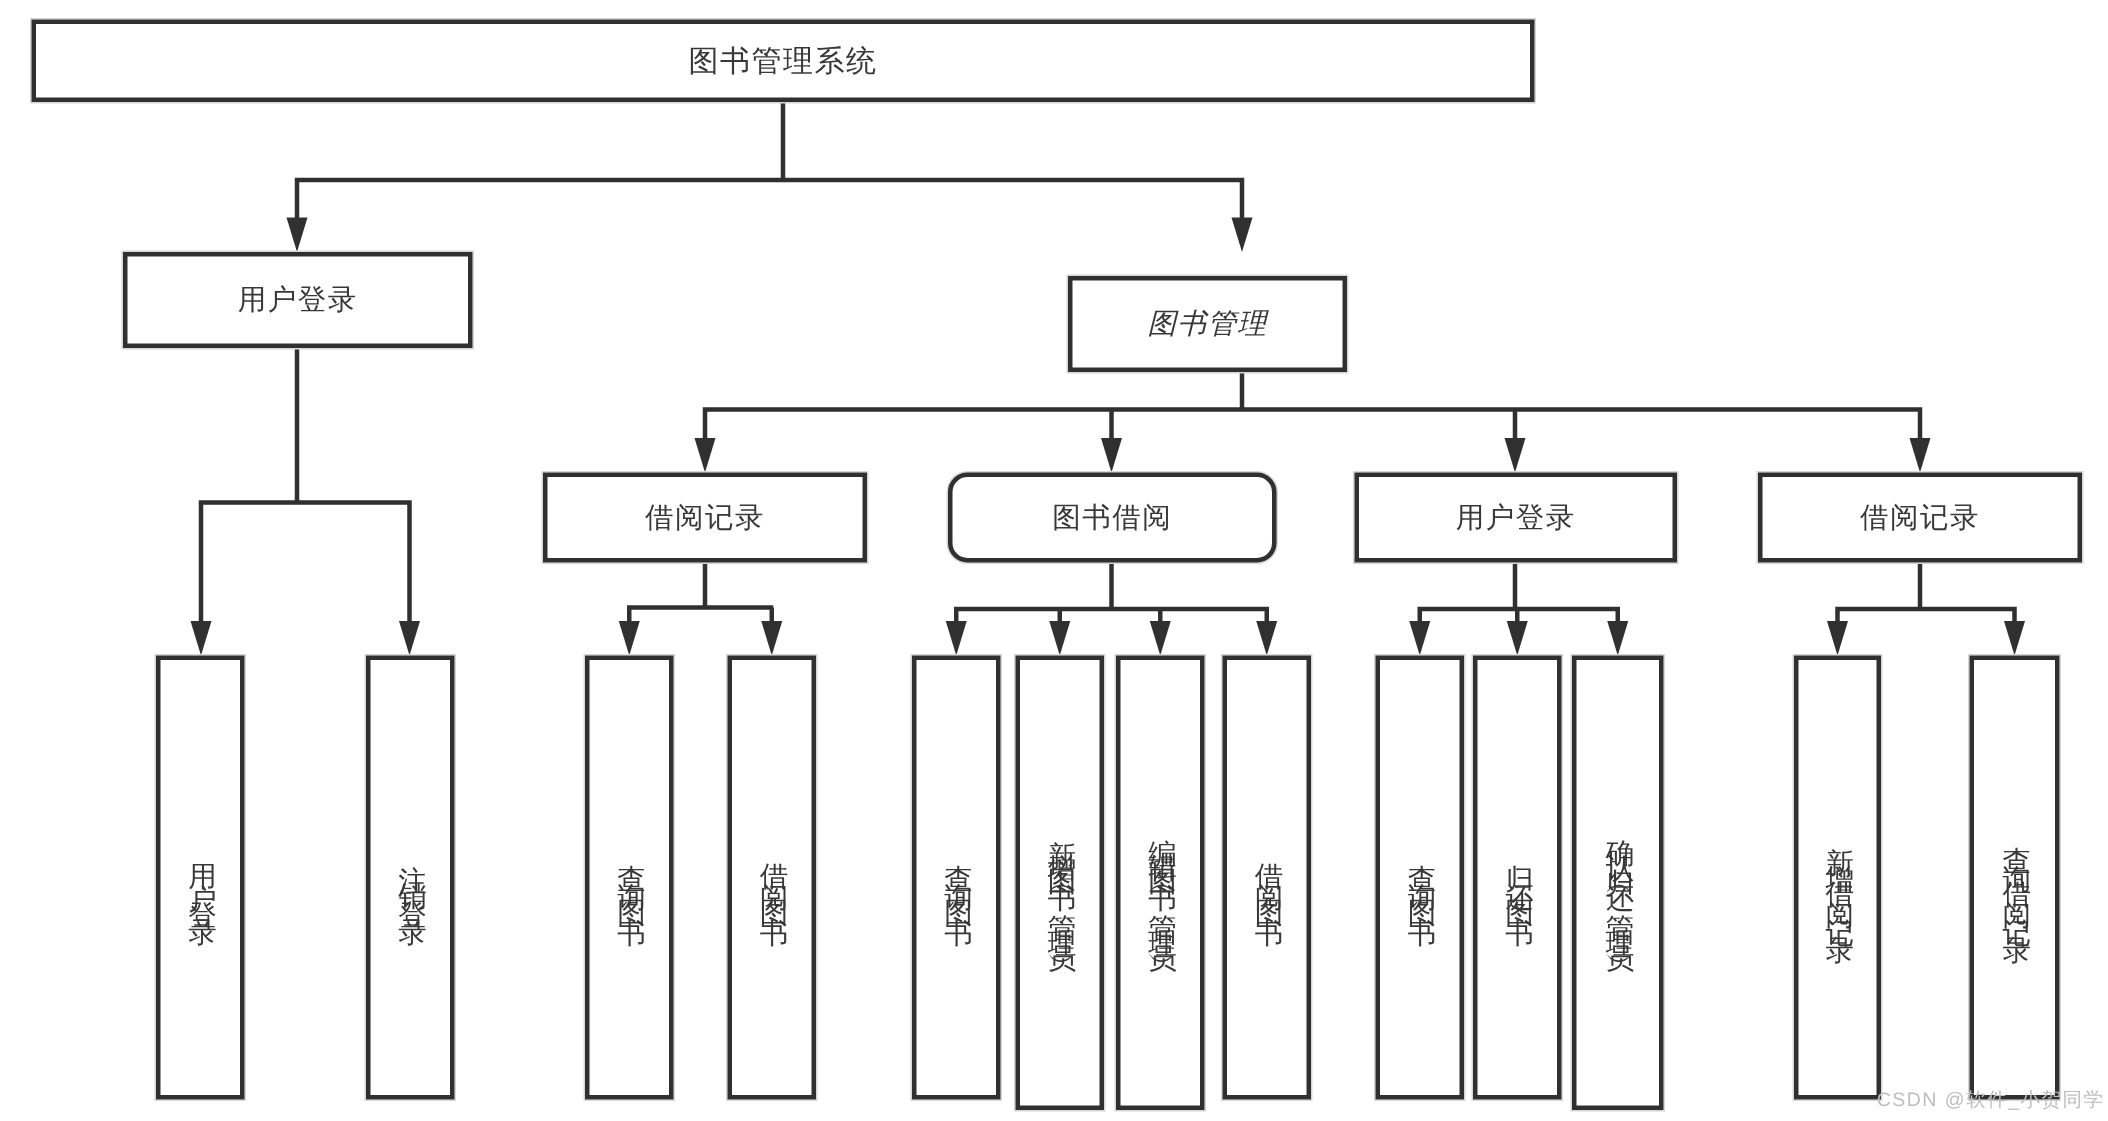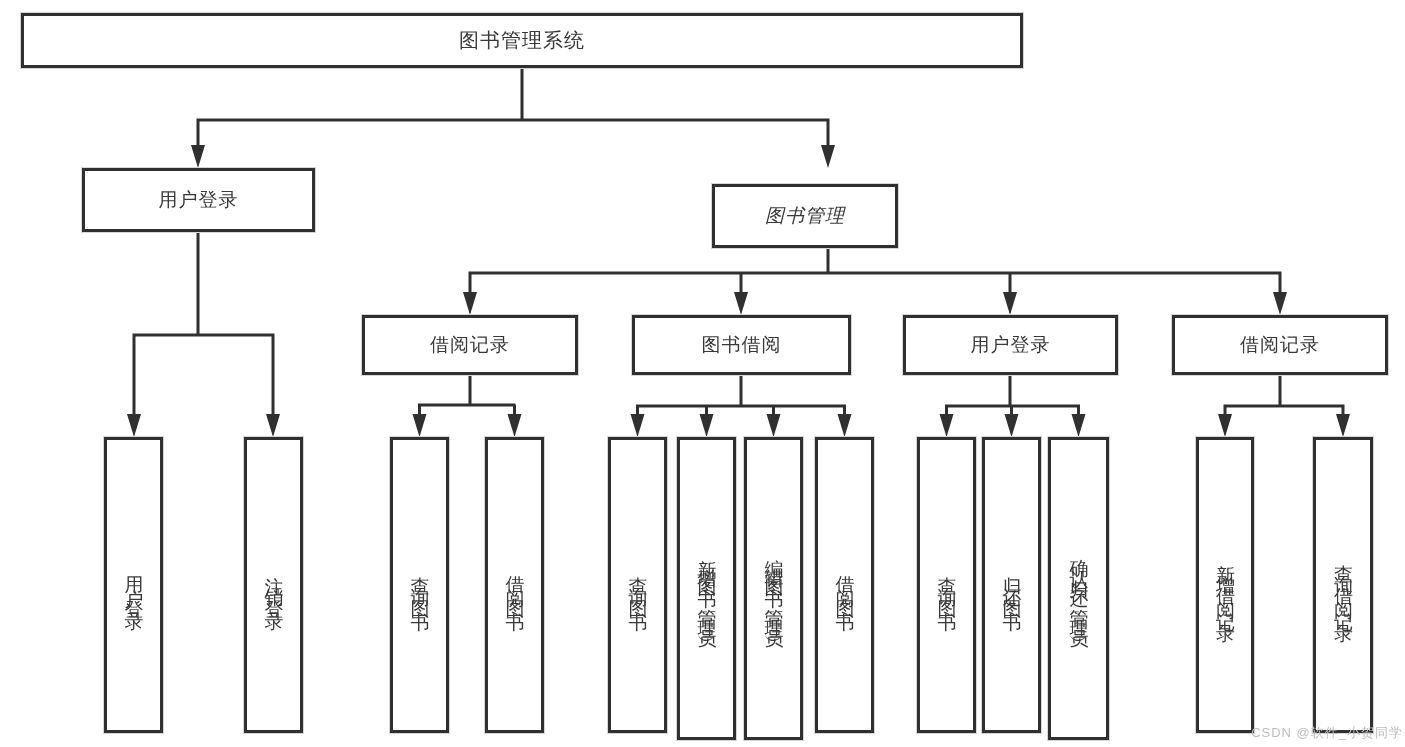--- a/index.html
+++ b/index.html
@@ -90,21 +90,21 @@
       <polygon points="1336,414 1350,414 1343,437"></polygon>
     </g>
   </svg>
 
   <div class="hnode root" style="left:21px;top:13px;width:1002px;height:55px;">图书管理系统</div>
 
   <div class="hnode" style="left:82px;top:168px;width:233px;height:64px;">用户登录</div>
   <div class="hnode" style="left:712px;top:184px;width:186px;height:64px;font-style:italic;">图书管理</div>
 
   <div class="hnode" style="left:362px;top:315px;width:216px;height:60px;">借阅记录</div>
-  <div class="hnode" style="left:632px;top:315px;width:219px;height:60px;">图书借阅</div>
+  <div class="hnode" style="left:632px;top:315px;width:219px;height:60px;border-radius:13px;">图书借阅</div>
   <div class="hnode" style="left:903px;top:315px;width:215px;height:60px;">用户登录</div>
   <div class="hnode" style="left:1172px;top:315px;width:216px;height:60px;">借阅记录</div>
 
   <div class="vnode" style="left:104px;top:437px;width:59px;height:296px;">
     <span>用户登录</span>
   </div>
   <div class="vnode" style="left:244px;top:437px;width:59px;height:296px;">
     <span>注销登录</span>
   </div>
 

